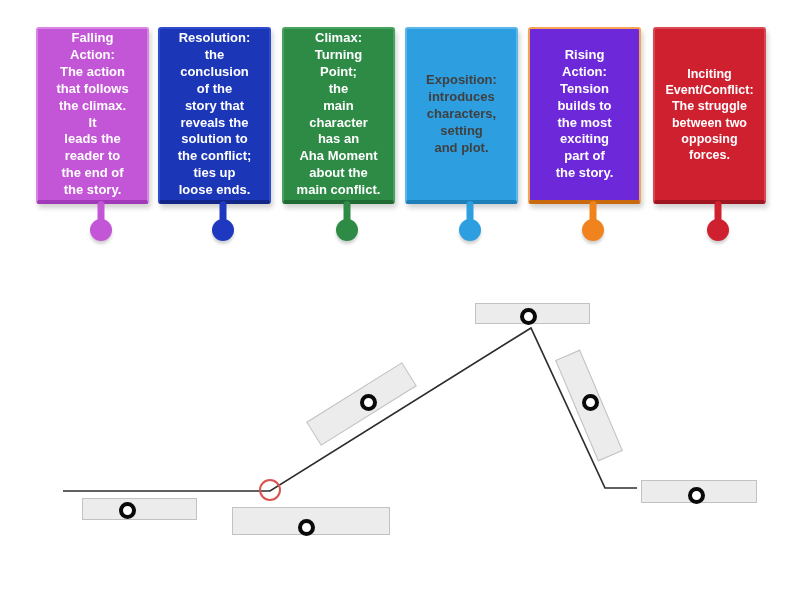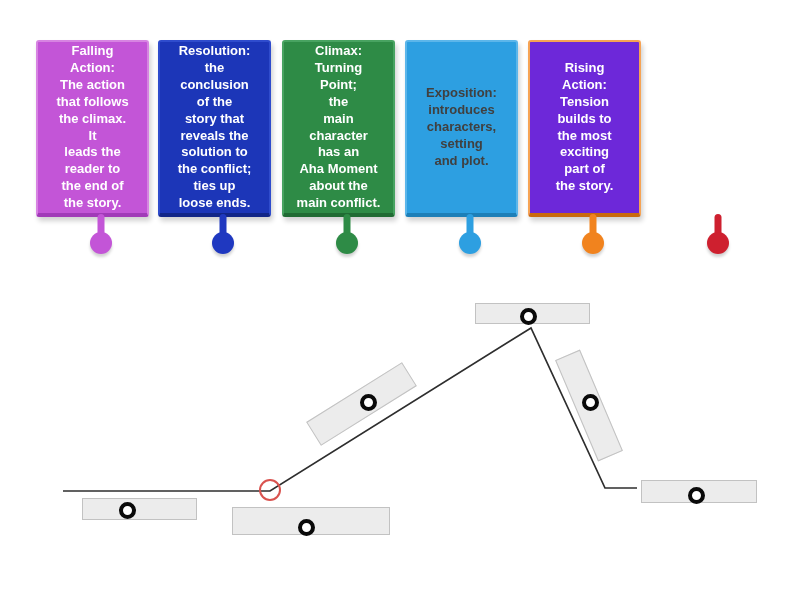--- a/index.html
+++ b/index.html
@@ -2,21 +2,21 @@
 <html style="--line-color: #2e2e2e; --highlight-color: #d9534f; --slot-fill: #ececec; --slot-border: #c2c2c2; --marker-color: #0a0a0a;"><head>
 <meta charset="utf-8">
 <style>
   html,body{margin:0;padding:0;}
   body{
     width:800px;height:600px;position:relative;overflow:hidden;
     background:#ffffff;
     font-family:"Liberation Sans", sans-serif;
   }
   
-  .card{position:absolute;top:40px;width:130px;height:215px;}
+  .card{position:absolute;top:27px;width:130px;height:215px;}
   .card:nth-of-type(1){left:36px;}
   .card:nth-of-type(2){left:158px;}
   .card:nth-of-type(3){left:282px;}
   .card:nth-of-type(4){left:405px;}
   .card:nth-of-type(5){left:528px;}
   .card:nth-of-type(6){left:653px;}
   .card-box{
     position:absolute;top:0;left:0;width:113px;height:177px;
     box-sizing:border-box;border:2px solid;border-bottom-width:4px;border-radius:3px;
     display:flex;align-items:center;justify-content:center;
@@ -111,20 +111,26 @@
 Tension
 builds to
 the most
 exciting
 part of
 the story.</div>
     <div class="pin-stem" style="background: rgb(241, 131, 30);"></div>
     <div class="pin-circle" style="background: rgb(241, 131, 30);"></div>
   </div>
     <div class="card">
+    <div class="card-box" style="background: rgb(206, 32, 47); border-color: rgb(217, 73, 85) rgb(217, 73, 85) rgb(159, 21, 34); color: rgb(255, 255, 255);">Inciting
+Event/Conflict:
+The struggle
+between two
+opposing
+forces.</div>
     <div class="pin-stem" style="background: rgb(206, 32, 47);"></div>
     <div class="pin-circle" style="background: rgb(206, 32, 47);"></div>
   </div>
   </div>
 
 <svg id="diagram-lines" width="800" height="600">
   <polyline points="63,491 270,491 531,328 605,488 637,488" fill="none" stroke="var(--line-color,#2e2e2e)" stroke-width="1.7"></polyline>
 </svg>
 
 <div class="slot" style="left:82px;top:498px;width:115px;height:22px;"></div>

